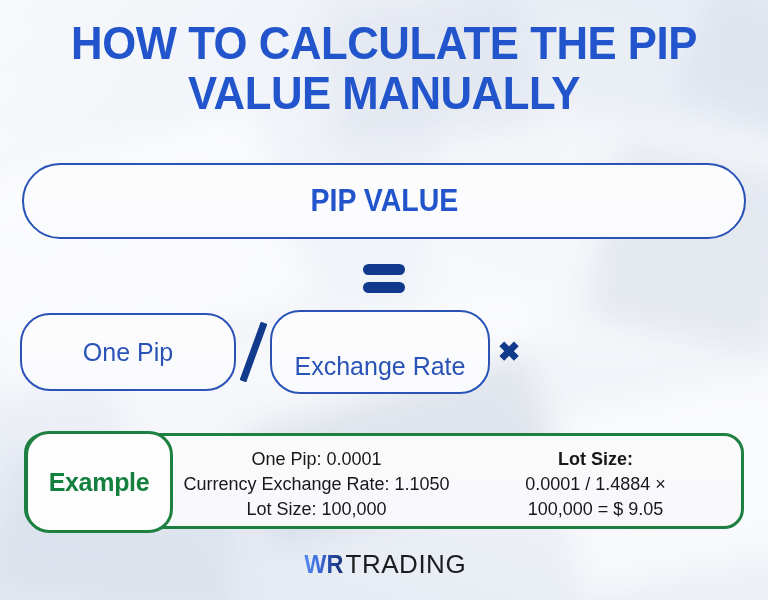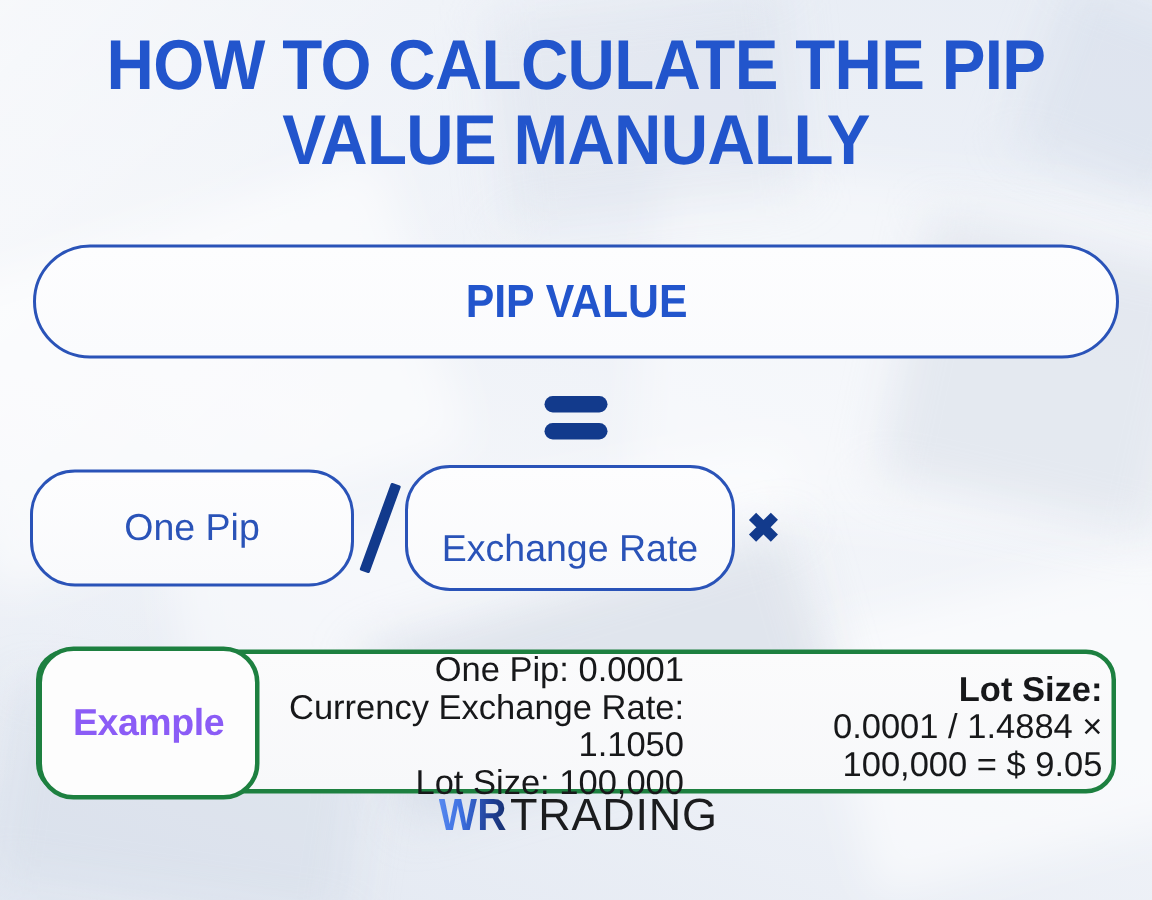--- a/index.html
+++ b/index.html
@@ -154,46 +154,46 @@
     position:absolute;
     left:-2px; top:-5px;
     width:148px; height:102px;
     border:3.5px solid #1D8040;
     border-radius:24px;
     background:#fdfdfd;
     display:flex; align-items:center; justify-content:center;
     z-index:6;
   }
   .example-badge span {
-    color:#8b5cf6;
+    color:#15803d;
     font-weight:bold;
     font-size:25px;
     letter-spacing:-0.3px;
   }
   .example-cols {
     position:absolute;
     left:150px; top:0; right:6px; height:96px;
     display:flex; align-items:center;
   }
   .ex-col {
     flex:1 1 0;
-    text-align:right;
+    text-align:center;
     color:#17181a;
-    font-size:23px;
+    font-size:18px;
     line-height:25px;
   }
   .ex-col .hdr { font-weight:bold; }
 
   
   .logo {
     position:absolute;
-    left:0; bottom:39px; width:768px;
-    text-align:center;
-    z-index:5;
-    font-size:30px;
+    left:0; bottom:20px; width:768px;
+    text-align:center;
+    z-index:5;
+    font-size:26px;
     font-weight:bold;
     letter-spacing:0.2px;
   }
   .logo .wr {
     background:linear-gradient(95deg,#5a8bf0 0%, #3c6fe0 35%, #1f3f94 75%, #17306f 100%);
     -webkit-background-clip:text;
     background-clip:text;
     color:transparent;
     font-weight:bold;
     transform:scaleX(0.9);

